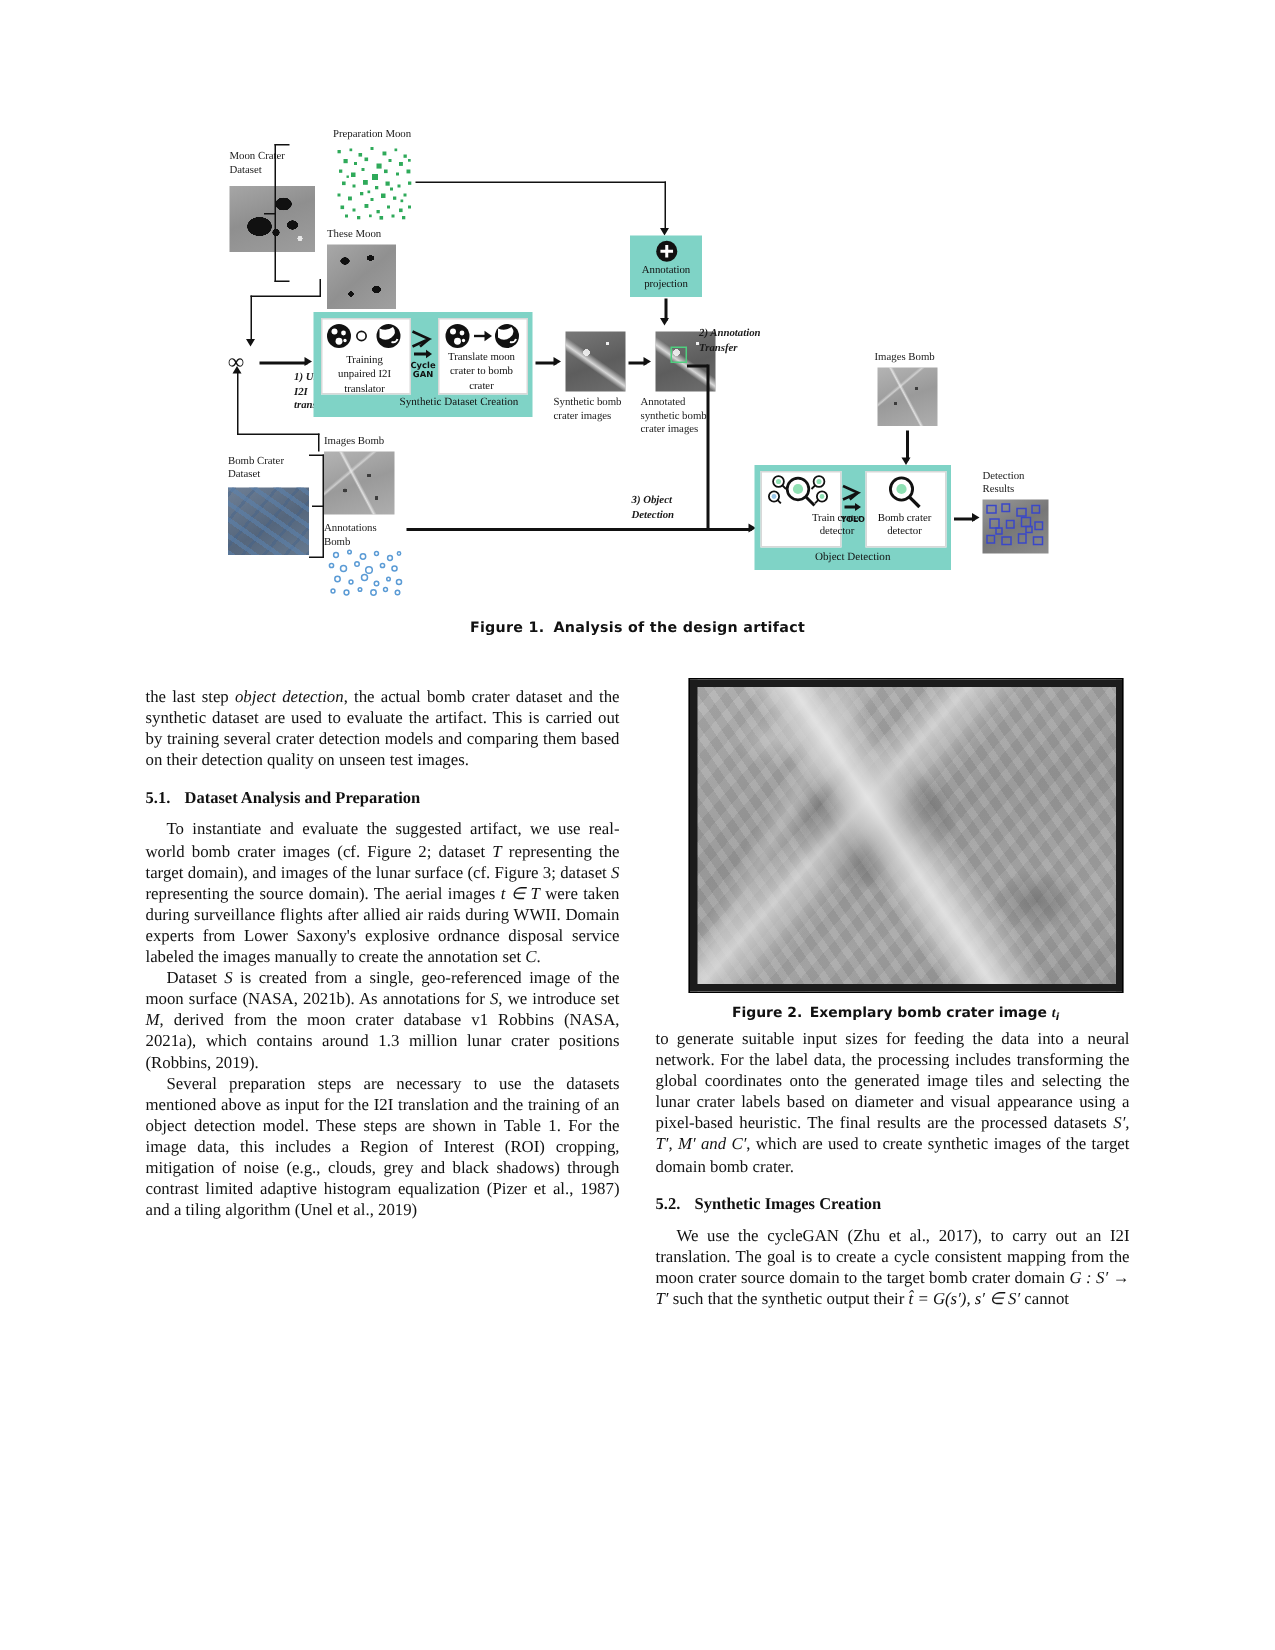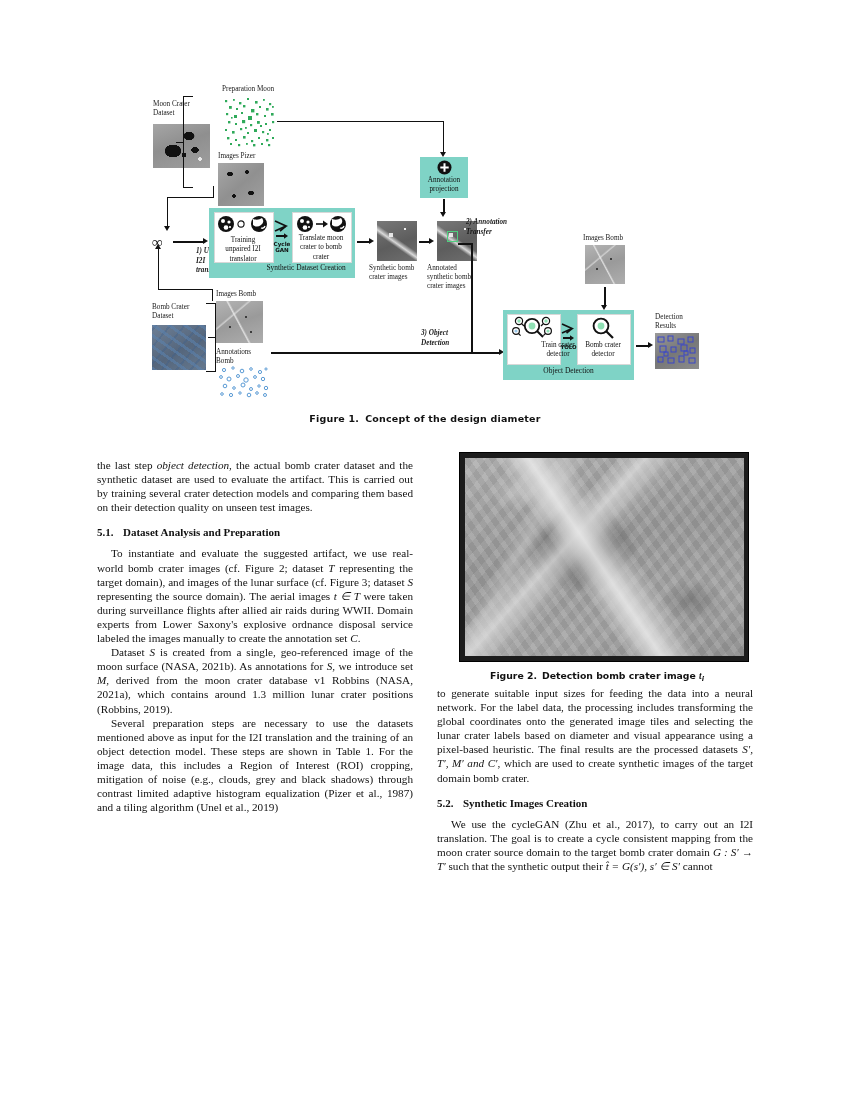--- a/index.html
+++ b/index.html
@@ -140,21 +140,21 @@
           <rect x="39" y="47" width="2" height="2"></rect>
             <rect x="46" y="48" width="2.2" height="2.2"></rect>
           <rect x="9" y="21" width="1.6" height="1.6"></rect>
             <rect x="23" y="31" width="1.8" height="1.8"></rect>
           <rect x="38" y="29" width="2" height="2"></rect>
             <rect x="45" y="37" width="1.8" height="1.8"></rect>
         </g>
       </svg>
     </div>
 
-    <div class="lbl" style="left:218px;top:152px;width:60px;">Images Pizer</div>
+    <div class="lbl" style="left:218px;top:152px;width:60px;">These Moon</div>
     <div class="thumb" style="left:218px;top:163px;width:46px;height:43px;
          background:
            radial-gradient(ellipse 5px 4px at 12px 11px, #111 60%, rgba(0,0,0,0) 63%),
            radial-gradient(ellipse 4px 3px at 29px 9px, #111 60%, rgba(0,0,0,0) 63%),
            radial-gradient(ellipse 5px 4px at 33px 30px, #111 60%, rgba(0,0,0,0) 63%),
            radial-gradient(ellipse 3px 3px at 16px 33px, #111 58%, rgba(0,0,0,0) 62%),
            linear-gradient(140deg,#a8a8a8,#909090 50%,#a0a0a0);"></div>
 
     <div class="ln lnv" style="left:183px;top:96px;height:92px;"></div>
     <div class="ln lnh" style="left:183px;top:96px;width:10px;"></div>
@@ -389,21 +389,21 @@
           <rect x="24" y="23" width="5" height="6"></rect>
             <rect x="34" y="25" width="6" height="5"></rect>
           <rect x="9" y="19" width="4" height="4"></rect>
             <rect x="29" y="18" width="4" height="4"></rect>
         </g>
       </svg>
     </div>
   </div>
 
   <div id="fig1-caption">
-    <span class="num">Figure 1.</span><span>Concept of the design diameter</span>
+    <span class="num">Figure 1.</span><span>Analysis of the design artifact</span>
   </div>
 
   <div id="figure2">
     <div style="position:absolute;inset:0;
       background:
         linear-gradient(56deg, rgba(255,255,255,0) 40%, rgba(215,215,215,.75) 45%, rgba(235,235,235,.85) 48%, rgba(215,215,215,.7) 51%, rgba(255,255,255,0) 57%),
         linear-gradient(-48deg, rgba(255,255,255,0) 52%, rgba(205,205,205,.6) 57%, rgba(225,225,225,.7) 60%, rgba(255,255,255,0) 66%),
         linear-gradient(118deg, rgba(255,255,255,0) 24%, rgba(200,200,200,.5) 28%, rgba(255,255,255,0) 33%),
         radial-gradient(ellipse 78px 62px at 122px 96px, rgba(45,45,45,.55) 10%, rgba(90,90,90,.22) 60%, rgba(0,0,0,0) 72%),
         radial-gradient(ellipse 40px 26px at 58px 40px, rgba(215,215,215,.5), rgba(0,0,0,0) 70%),
@@ -412,21 +412,21 @@
         repeating-linear-gradient(-48deg, rgba(255,255,255,.04) 0 7px, rgba(0,0,0,.04) 7px 15px),
         linear-gradient(165deg,#b3b3b3,#9c9c9c 45%,#a8a8a8 75%,#949494);">
     </div>
     <div style="position:absolute;left:0;top:0;width:100%;height:5px;background:#1c1c1c;"></div>
     <div style="position:absolute;left:0;bottom:0;width:100%;height:5px;background:#1c1c1c;"></div>
     <div style="position:absolute;left:0;top:0;height:100%;width:5px;background:#1c1c1c;"></div>
     <div style="position:absolute;right:0;top:0;height:100%;width:4px;background:#1c1c1c;"></div>
   </div>
 
   <div id="fig2-caption">
-    <span class="num">Figure 2.</span><span>Detection bomb crater image</span>
+    <span class="num">Figure 2.</span><span>Exemplary bomb crater image</span>
     <span class="mth">t</span><span class="sub">i</span>
   </div>
 
   <div id="leftcol" class="col">
     <p class="noind"><span>the last step </span><span class="it">object detection</span><span>, the actual bomb crater dataset and the synthetic dataset are used to evaluate the artifact. This is carried out by training several crater detection models and comparing them based on their detection quality on unseen test images.</span></p>
 
     <h3><span class="n">5.1.</span><span>Dataset Analysis and Preparation</span></h3>
 
     <p><span>To instantiate and evaluate the suggested artifact, we use real-world bomb crater images (cf. Figure 2; dataset </span><span class="mth">T</span><span> representing the target domain), and images of the lunar surface (cf. Figure 3; dataset </span><span class="mth">S</span><span> representing the source domain). The aerial images </span><span class="mth">t ∈ T</span><span> were taken during surveillance flights after allied air raids during WWII. Domain experts from Lower Saxony's explosive ordnance disposal service labeled the images manually to create the annotation set </span><span class="mth">C</span><span>.</span></p>
 

